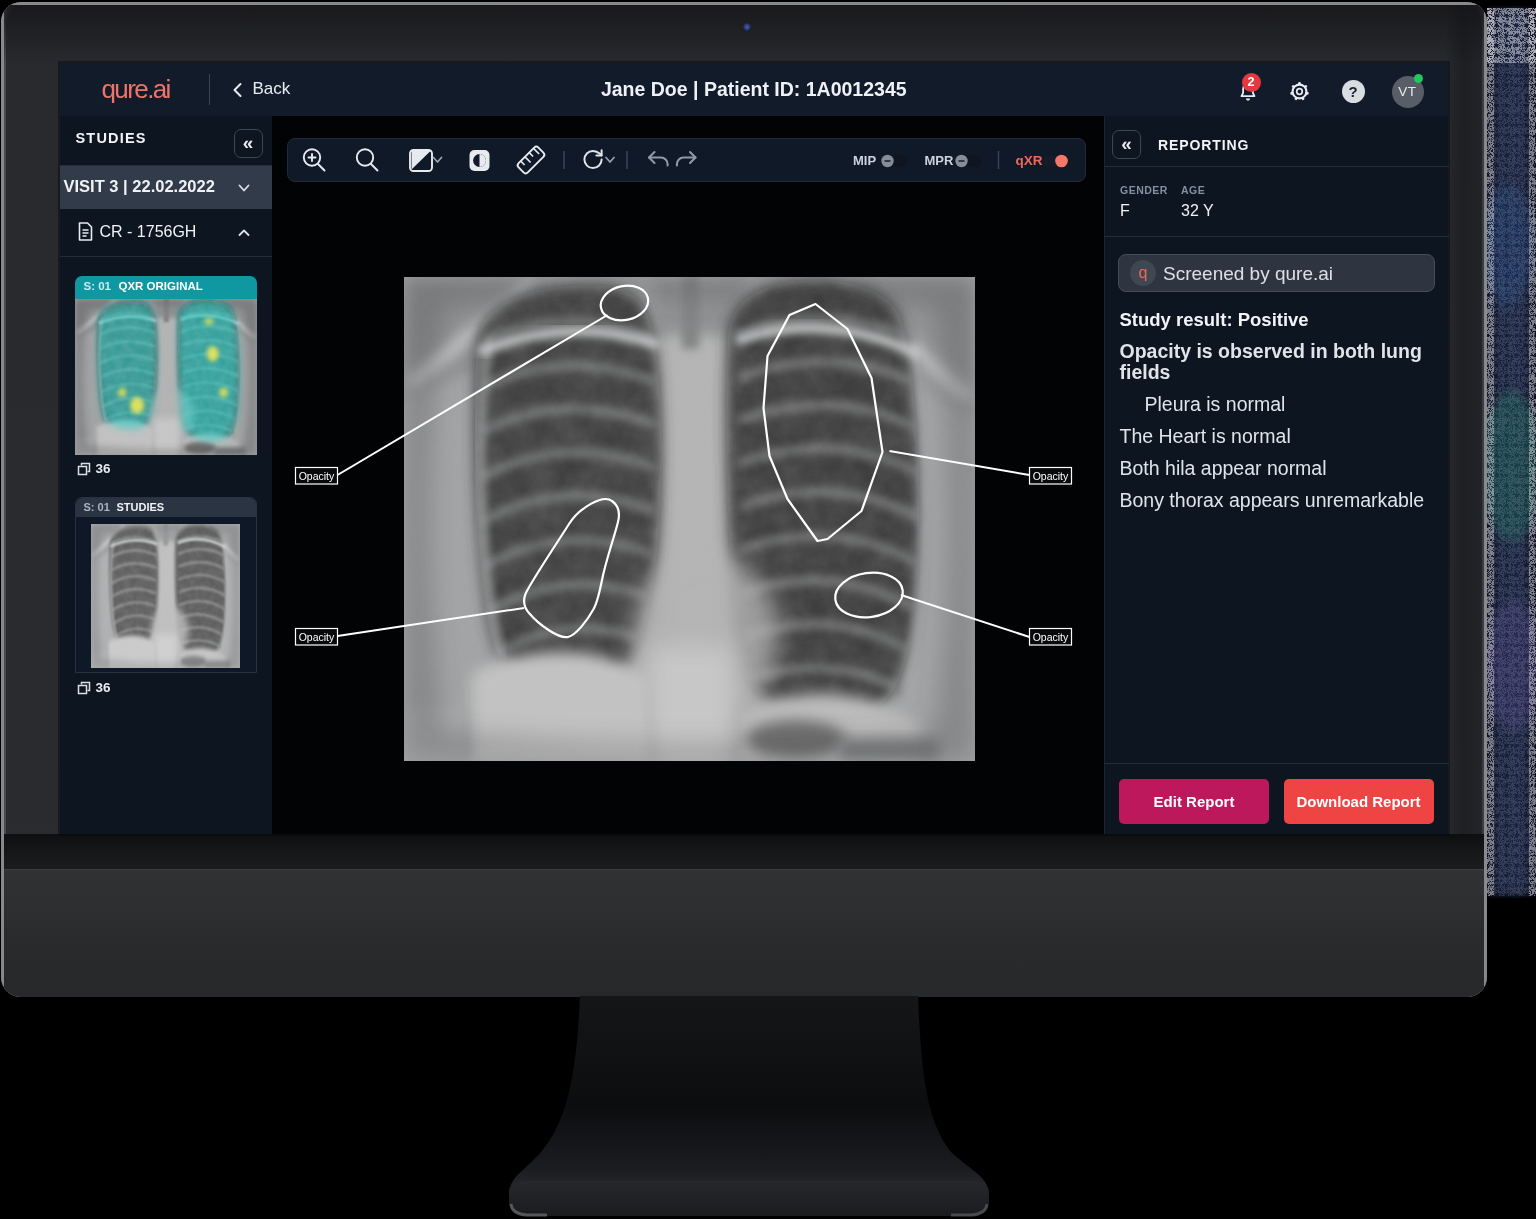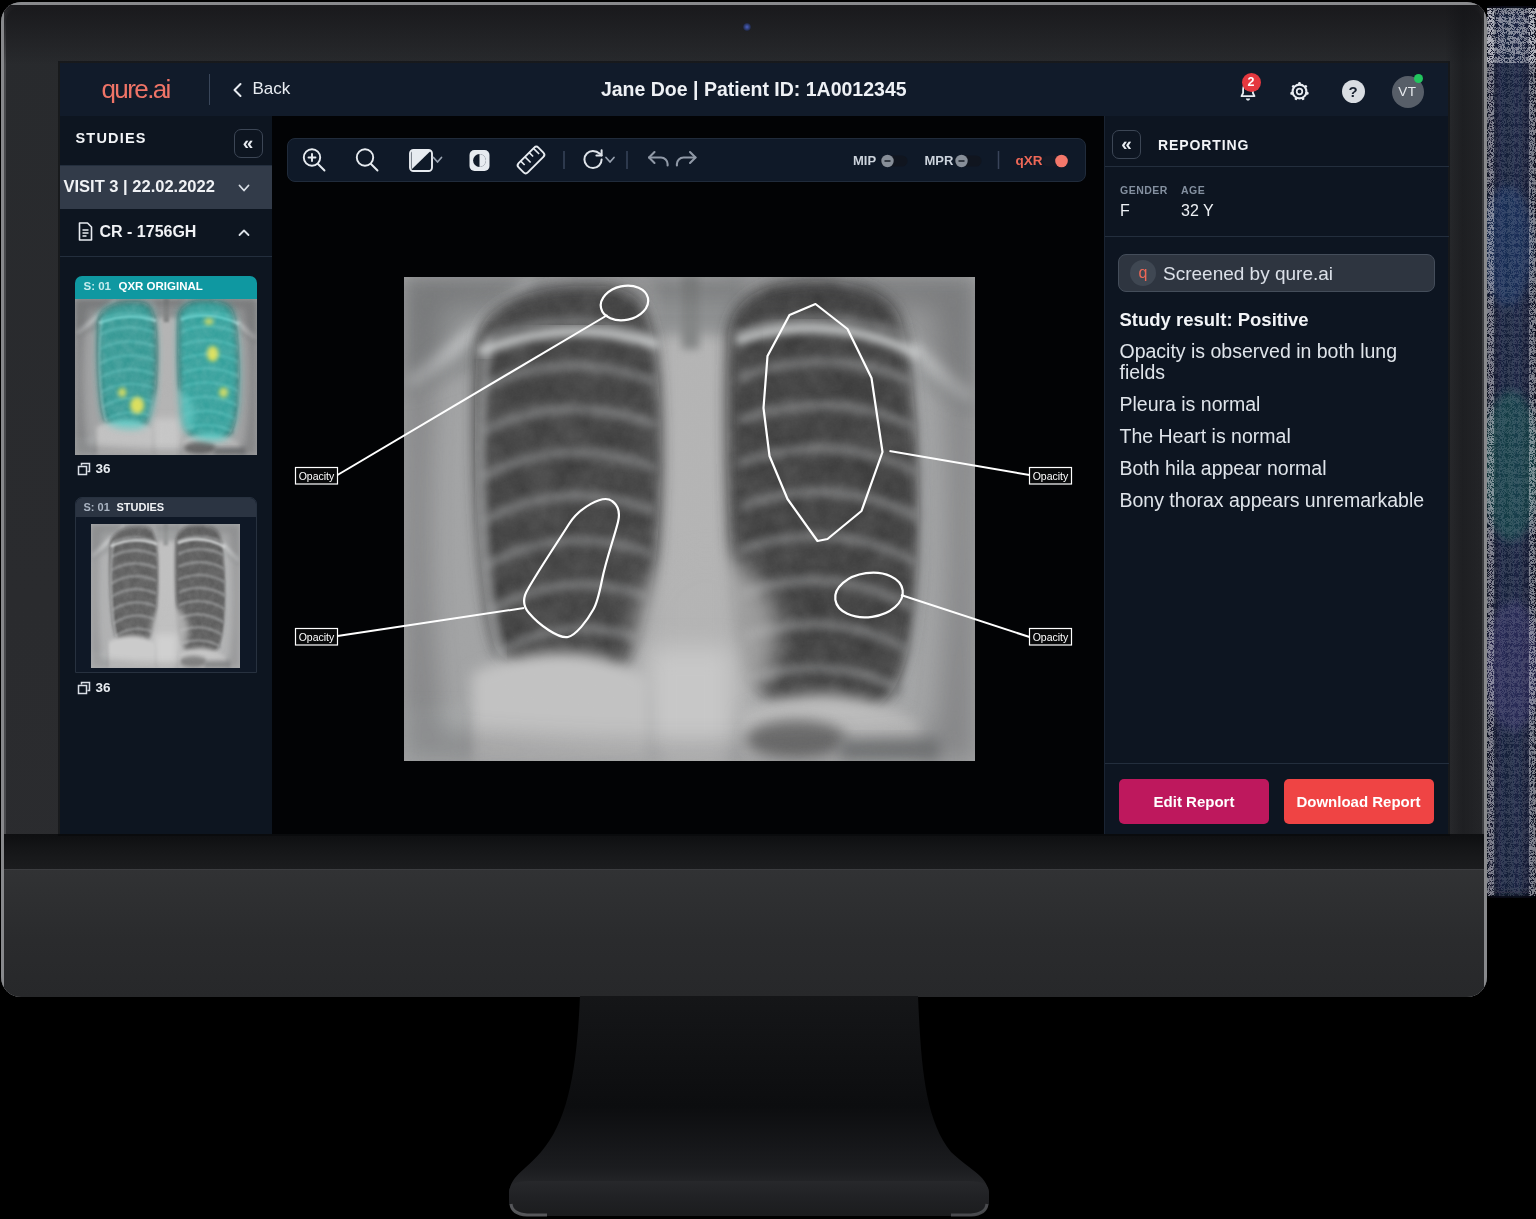--- a/index.html
+++ b/index.html
@@ -232,21 +232,21 @@
       <div class="abs" style="left:4px;top:11px;font-size:16.5px;font-weight:bold;color:#f0f2f5;">VISIT 3 | 22.02.2022</div>
       <svg class="abs" style="left:177px;top:15px" width="14" height="14" viewBox="0 0 14 14">
         <path d="M2.5 4.5 L7 9.5 L11.5 4.5" fill="none" stroke="#dbe0e7" stroke-width="1.8" stroke-linecap="round" stroke-linejoin="round"></path>
       </svg>
     </div>
     <div class="abs" style="left:0;top:93px;width:212px;height:47px;">
       <svg class="abs" style="left:18px;top:13px" width="15" height="19" viewBox="0 0 15 19">
         <path d="M1.5 1 L9.5 1 L13.5 5 L13.5 18 L1.5 18 Z" fill="none" stroke="#e8ecf1" stroke-width="1.6" stroke-linejoin="round"></path>
         <path d="M4.5 8 L10.5 8 M4.5 11 L10.5 11 M4.5 14 L8.5 14" stroke="#e8ecf1" stroke-width="1.4"></path>
       </svg>
-      <div class="abs" style="left:40px;top:14px;font-size:16px;font-weight:bold;color:#f0f2f5;">CR - 1756GH</div>
+      <div class="abs" style="left:40px;top:14px;font-size:16px;font-weight:normal;color:#f0f2f5;">CR - 1756GH</div>
       <svg class="abs" style="left:177px;top:17px" width="14" height="14" viewBox="0 0 14 14">
         <path d="M2.5 9 L7 4.5 L11.5 9" fill="none" stroke="#dbe0e7" stroke-width="1.8" stroke-linecap="round" stroke-linejoin="round"></path>
       </svg>
     </div>
     <div class="abs" style="left:0;top:140px;width:212px;height:1px;background:#232e3d;"></div>
 
     <div class="abs" style="left:15px;top:160px;width:182px;height:179px;border-radius:7px 7px 0 0;overflow:hidden;">
       <div style="height:23px;background:#0f98a1;position:relative;">
         <span style="position:absolute;left:9px;top:4px;font-size:11.5px;font-weight:bold;color:#c6ecee;">S: 01</span>
         <span style="position:absolute;left:44px;top:4px;font-size:11.5px;font-weight:bold;color:#ffffff;">QXR ORIGINAL</span>
@@ -371,22 +371,22 @@
     <div class="abs" style="left:15.5px;top:86px;font-size:16px;color:#eef1f5;">F</div>
     <div class="abs" style="left:76.5px;top:86px;font-size:16px;color:#eef1f5;">32 Y</div>
     <div class="abs" style="left:0;top:120px;width:344.5px;height:1px;background:#232e3d;"></div>
     <div class="abs" style="left:13.5px;top:138px;width:317px;height:37.5px;background:#2e3540;border:1px solid #444d5a;border-radius:8px;">
       <div class="abs" style="left:11px;top:5px;width:26px;height:26px;border-radius:50%;background:#3f4752;
         text-align:center;line-height:25px;font-size:16px;color:#ee6857;">q</div>
       <div class="abs" style="left:44px;top:8px;font-size:19px;color:#dbe0e8;">Screened by qure.ai</div>
     </div>
     <div class="abs" style="left:15px;top:193px;font-size:18.5px;font-weight:bold;color:#f2f4f7;">Study result: Positive</div>
     <div class="abs" style="left:15px;top:225px;width:308px;font-size:19.5px;color:#dfe4ea;line-height:20.5px;">
-      <div style="margin-bottom:11.5px;">Opacity is observed in both lung fields</div>
-      <div style="margin-bottom:11.5px;">Pleura is normal</div>
+      <div style="margin-bottom:11.5px;font-weight:bold;">Opacity is observed in both lung fields</div>
+      <div style="margin-bottom:11.5px;margin-left:25px;">Pleura is normal</div>
       <div style="margin-bottom:11.5px;">The Heart is normal</div>
       <div style="margin-bottom:11.5px;">Both hila appear normal</div>
       <div>Bony thorax appears unremarkable</div>
     </div>
     <div class="abs" style="left:0;top:647px;width:344.5px;height:1px;background:#232e3d;"></div>
     <div class="abs" style="left:14.5px;top:663px;width:150px;height:45px;background:#be185d;border-radius:5px;
       text-align:center;line-height:45px;font-size:15px;font-weight:bold;color:#fff;">Edit Report</div>
     <div class="abs" style="left:179px;top:663px;width:150px;height:45px;background:#ef4444;border-radius:5px;
       text-align:center;line-height:45px;font-size:15px;font-weight:bold;color:#fff;">Download Report</div>
   </div>

